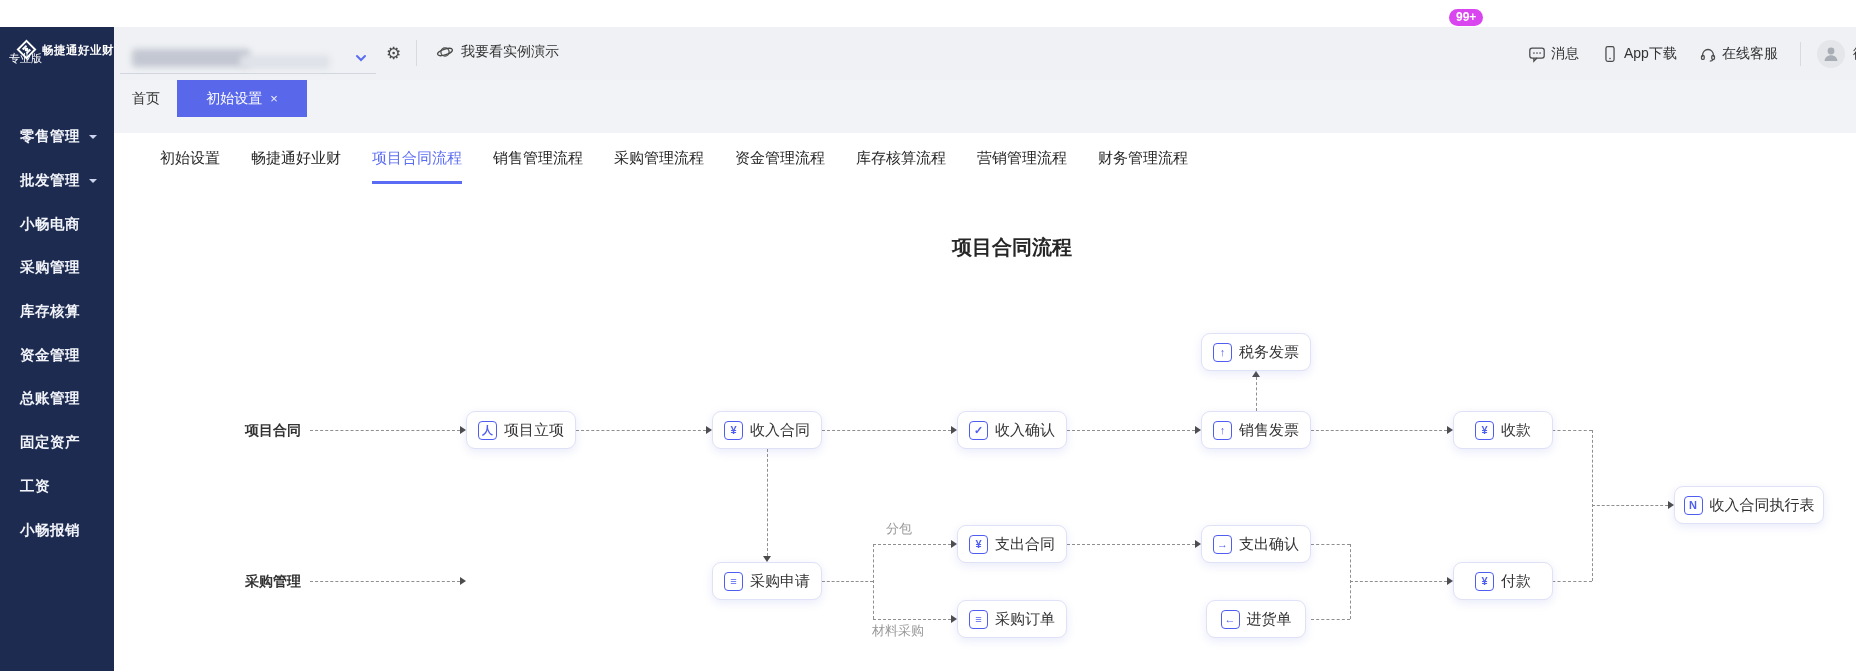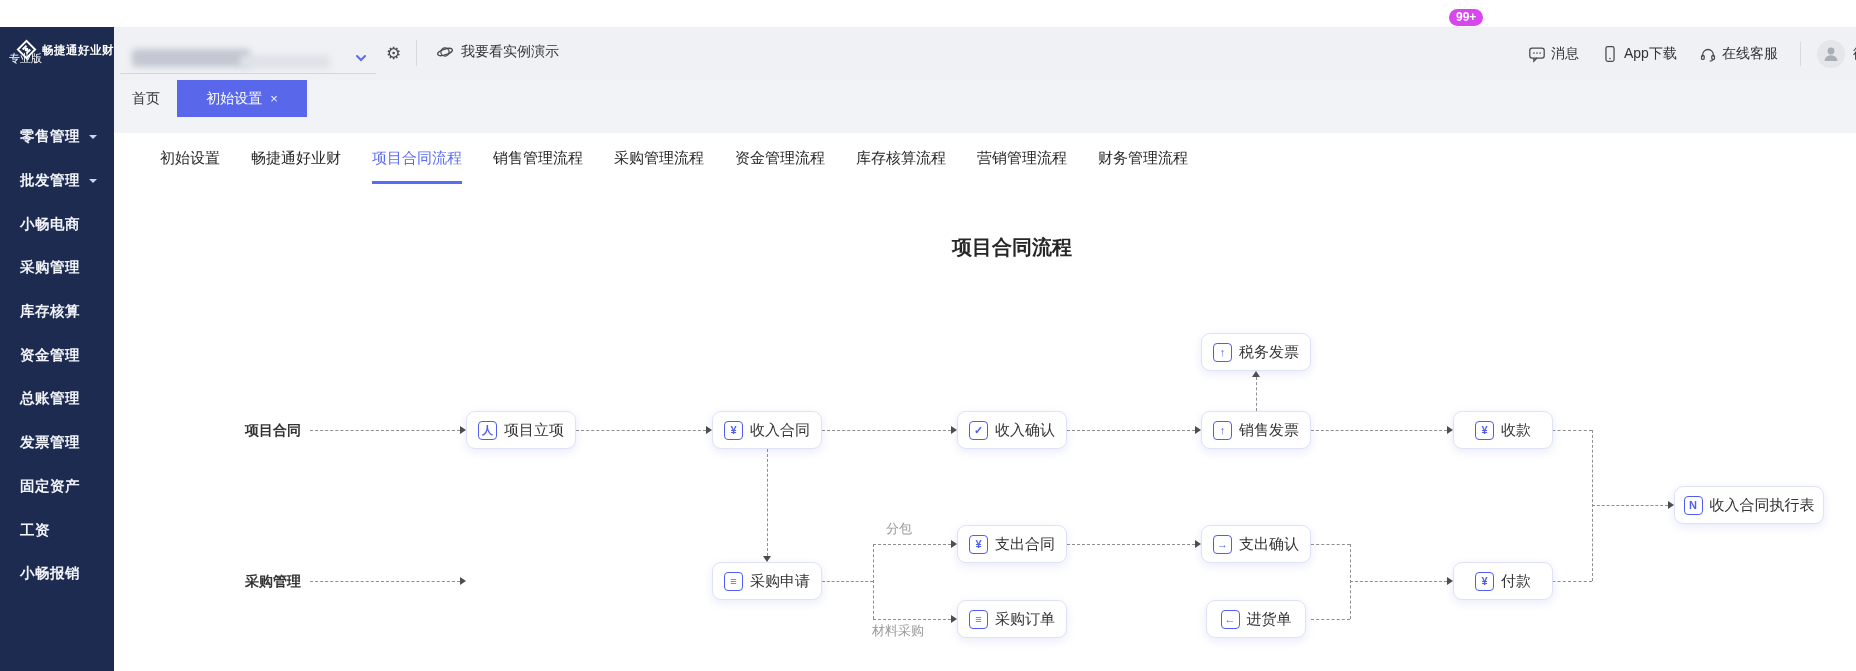--- a/index.html
+++ b/index.html
@@ -99,23 +99,20 @@
           <span>采购管理</span>
         </li>
       <li>
           <span>库存核算</span>
         </li>
       <li>
           <span>资金管理</span>
         </li>
       <li>
           <span>总账管理</span>
-        </li>
-      <li>
-          <span>发票管理</span>
         </li>
       <li>
           <span>固定资产</span>
         </li>
       <li>
           <span>工资</span>
         </li>
       <li>
           <span>小畅报销</span>
         </li>

